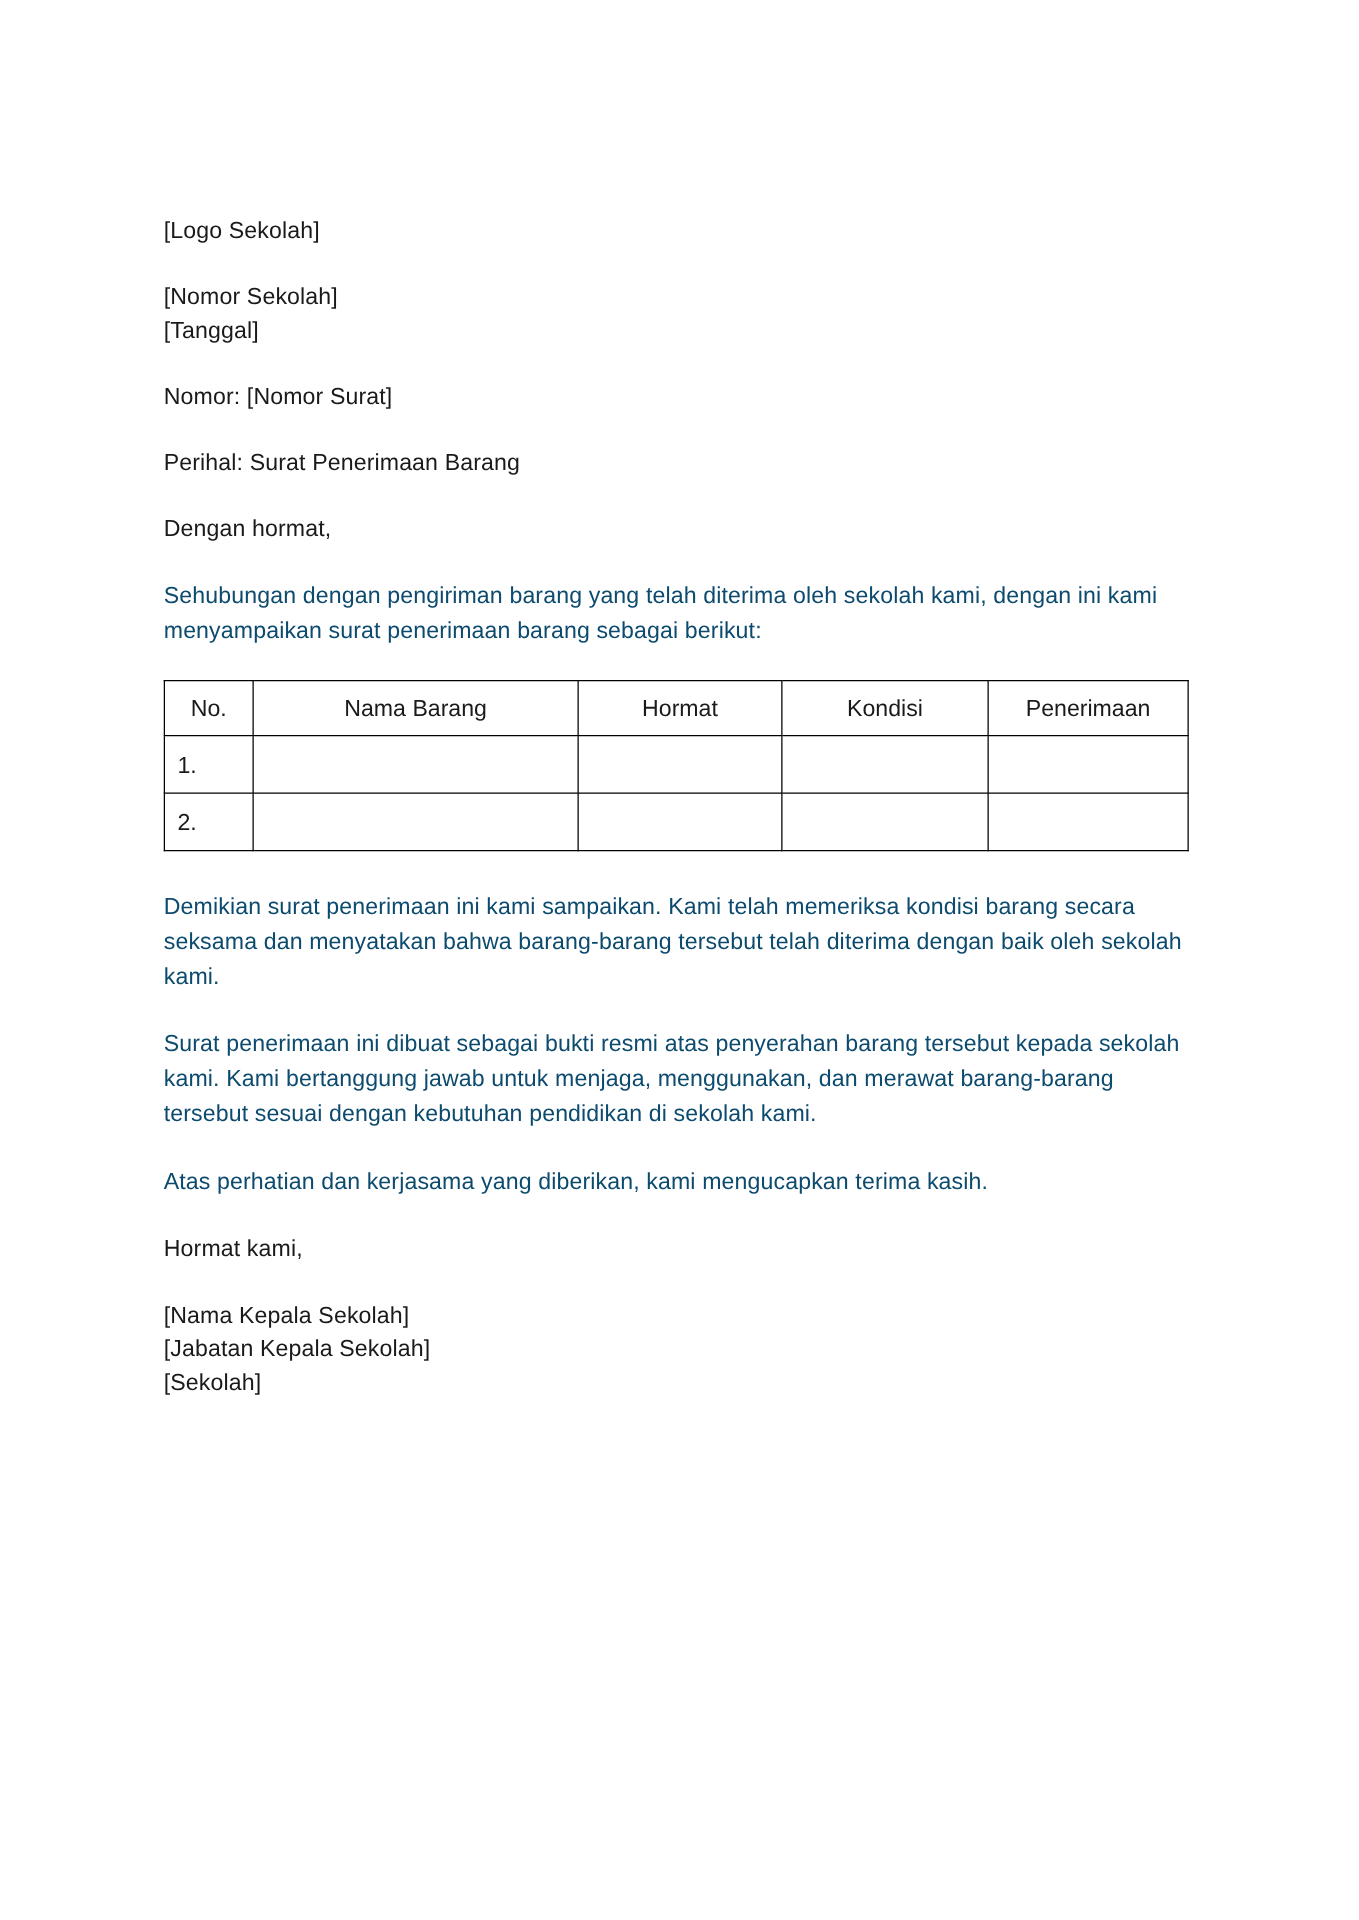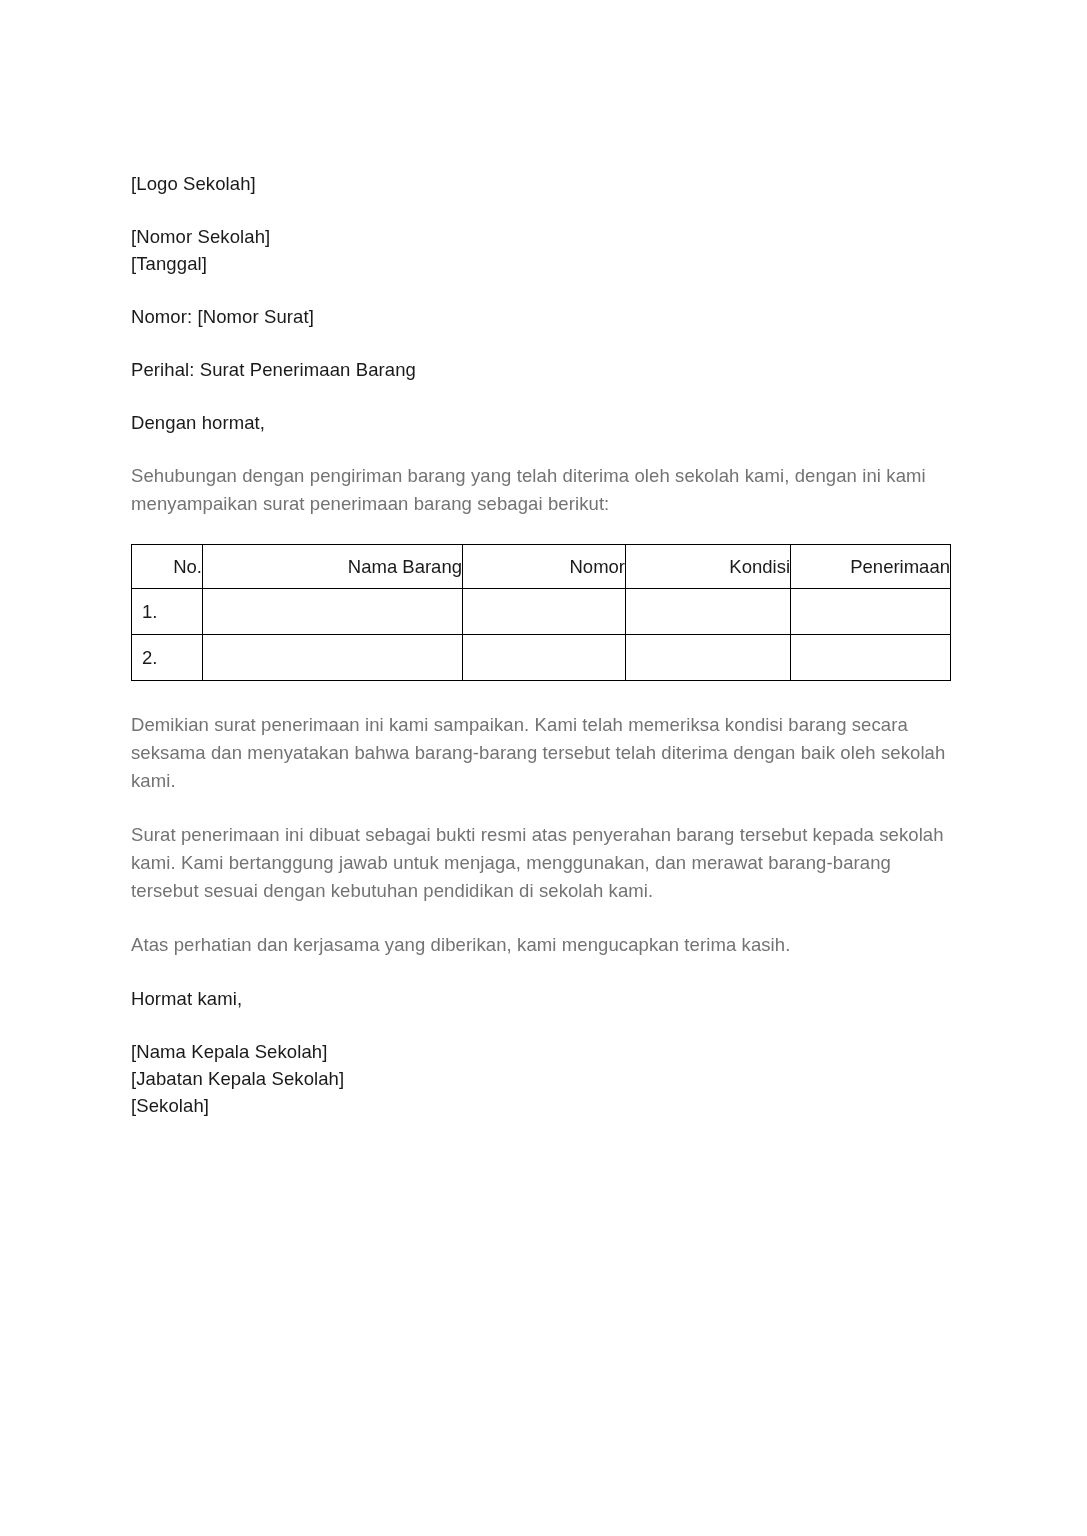--- a/index.html
+++ b/index.html
@@ -35,41 +35,41 @@
     letter-spacing: 0.1px;
   }
   .block .line {
     display: block;
     white-space: pre-wrap;
   }
   .para {
     font-size: 18.5px;
     line-height: 28px;
     margin: 0 0 26px 0;
-    color: #737373;
+    color: #0c4a6e;
     text-align: left;
     letter-spacing: 0.1px;
   }
   table.items {
     border-collapse: collapse;
     width: 819px;
     margin: 0 0 30px 0;
     table-layout: fixed;
   }
   table.items th,
   table.items td {
     border: 1.6px solid #000000;
     font-size: 18.5px;
     line-height: 24px;
     font-weight: normal;
     color: #1a1a1a;
     padding: 0;
   }
   table.items th {
-    text-align: right;
+    text-align: center;
     vertical-align: middle;
     height: 43px;
   }
   table.items td {
     height: 45px;
     vertical-align: middle;
   }
   table.items td.numcell {
     text-align: left;
     padding-left: 10px;
@@ -116,21 +116,21 @@
         <col class="col-no">
         <col class="col-nama">
         <col class="col-jumlah">
         <col class="col-kondisi">
         <col class="col-ket">
       </colgroup>
       <thead>
         <tr>
           <th>No.</th>
           <th>Nama Barang</th>
-          <th>Nomor</th>
+          <th>Hormat</th>
           <th>Kondisi</th>
           <th>Penerimaan</th>
         </tr>
       </thead>
       <tbody>
         <tr>
           <td class="numcell">1.</td>
           <td></td>
           <td></td>
           <td></td>

